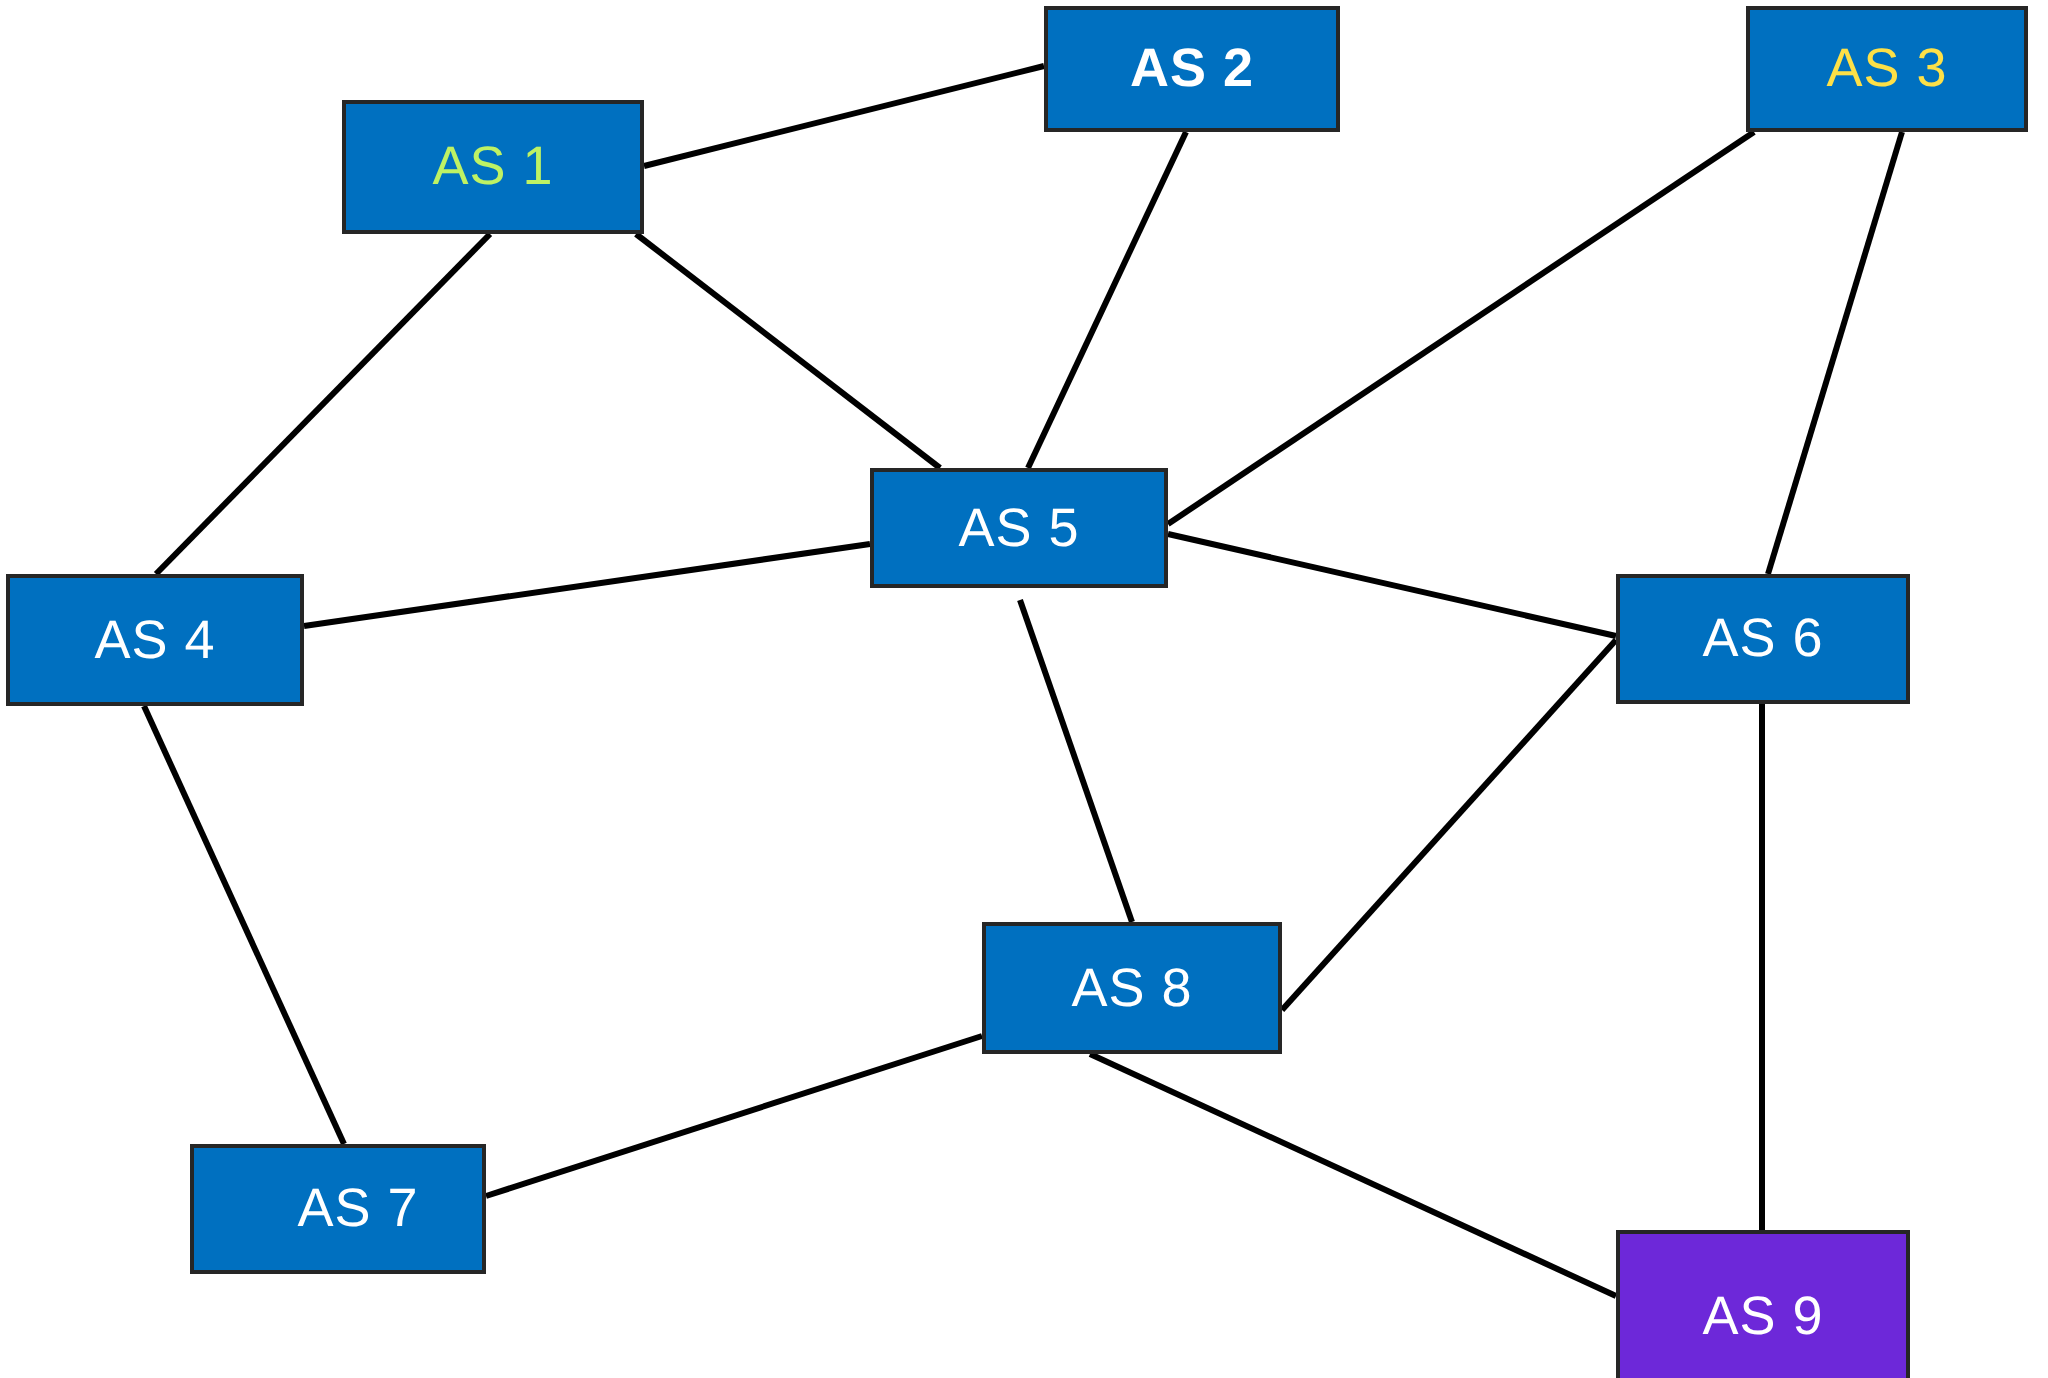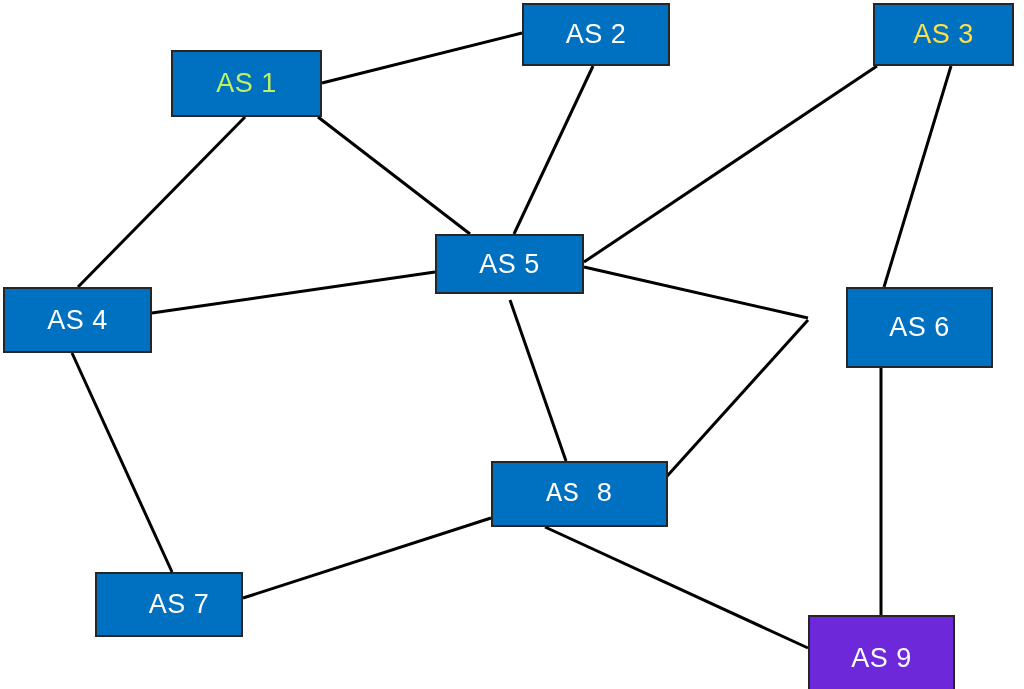--- a/index.html
+++ b/index.html
@@ -62,38 +62,38 @@
       <line x1="510" y1="300" x2="566" y2="461" stroke="#000000" stroke-width="3" stroke-linecap="butt"></line>
       <line x1="808" y1="320" x2="641" y2="505" stroke="#000000" stroke-width="3" stroke-linecap="butt"></line>
       <line x1="881" y1="352" x2="881" y2="615" stroke="#000000" stroke-width="3" stroke-linecap="butt"></line>
       <line x1="243" y1="598" x2="491" y2="518" stroke="#000000" stroke-width="3" stroke-linecap="butt"></line>
       <line x1="545" y1="527" x2="808" y2="648" stroke="#000000" stroke-width="3" stroke-linecap="butt"></line>
     </svg>
   <div id="node-layer">
       <div class="as-node" style="left: 171px; top: 50px; width: 151px; height: 67px; background: rgb(0, 112, 192); border-color: rgb(38, 38, 38); color: #bef264;">
         <span class="as-label">AS 1</span>
       </div>
-      <div class="as-node" style="left: 522px; top: 3px; width: 148px; height: 63px; background: rgb(0, 112, 192); border-color: rgb(38, 38, 38); color: rgb(255, 255, 255);">
+      <div class="as-node" style="left: 522px; top: 3px; width: 148px; height: 63px; background: rgb(0, 112, 192); border-color: rgb(38, 38, 38); color: rgb(255, 255, 255); font-weight: bold;">
         <span class="as-label">AS 2</span>
       </div>
       <div class="as-node" style="left: 873px; top: 3px; width: 141px; height: 63px; background: rgb(0, 112, 192); border-color: rgb(38, 38, 38); color: #fde047;">
         <span class="as-label">AS 3</span>
       </div>
       <div class="as-node" style="left: 3px; top: 287px; width: 149px; height: 66px; background: rgb(0, 112, 192); border-color: rgb(38, 38, 38); color: rgb(255, 255, 255); text-align: center;">
         <span class="as-label">AS 4</span>
       </div>
       <div class="as-node" style="left: 435px; top: 234px; width: 149px; height: 60px; background: rgb(0, 112, 192); border-color: rgb(38, 38, 38); color: rgb(255, 255, 255);">
         <span class="as-label">AS 5</span>
       </div>
-      <div class="as-node" style="left: 808px; top: 287px; width: 147px; height: 81px; background: rgb(0, 112, 192); border-color: rgb(38, 38, 38); color: rgb(255, 255, 255); margin-left: 38px;">
+      <div class="as-node" style="left: 808px; top: 287px; width: 147px; height: 65px; background: rgb(0, 112, 192); border-color: rgb(38, 38, 38); color: rgb(255, 255, 255);">
         <span class="as-label">AS 6</span>
       </div>
       <div class="as-node" style="left: 95px; top: 572px; width: 148px; height: 65px; background: rgb(0, 112, 192); border-color: rgb(38, 38, 38); color: rgb(255, 255, 255); padding-left: 20px;">
         <span class="as-label">AS 7</span>
       </div>
-      <div class="as-node" style="left: 491px; top: 461px; width: 177px; height: 66px; background: rgb(0, 112, 192); border-color: rgb(38, 38, 38); color: rgb(255, 255, 255); font-family: Liberation Mono, monospace;">
+      <div class="as-node" style="left: 491px; top: 461px; width: 150px; height: 66px; background: rgb(0, 112, 192); border-color: rgb(38, 38, 38); color: rgb(255, 255, 255);">
         <span class="as-label">AS 8</span>
       </div>
       <div class="as-node" style="left: 808px; top: 615px; width: 147px; height: 86px; background: #6d28d9; border-color: rgb(38, 38, 38); color: rgb(255, 255, 255);">
         <span class="as-label">AS 9</span>
       </div>
     </div>
 </div>
 
 </body></html>

